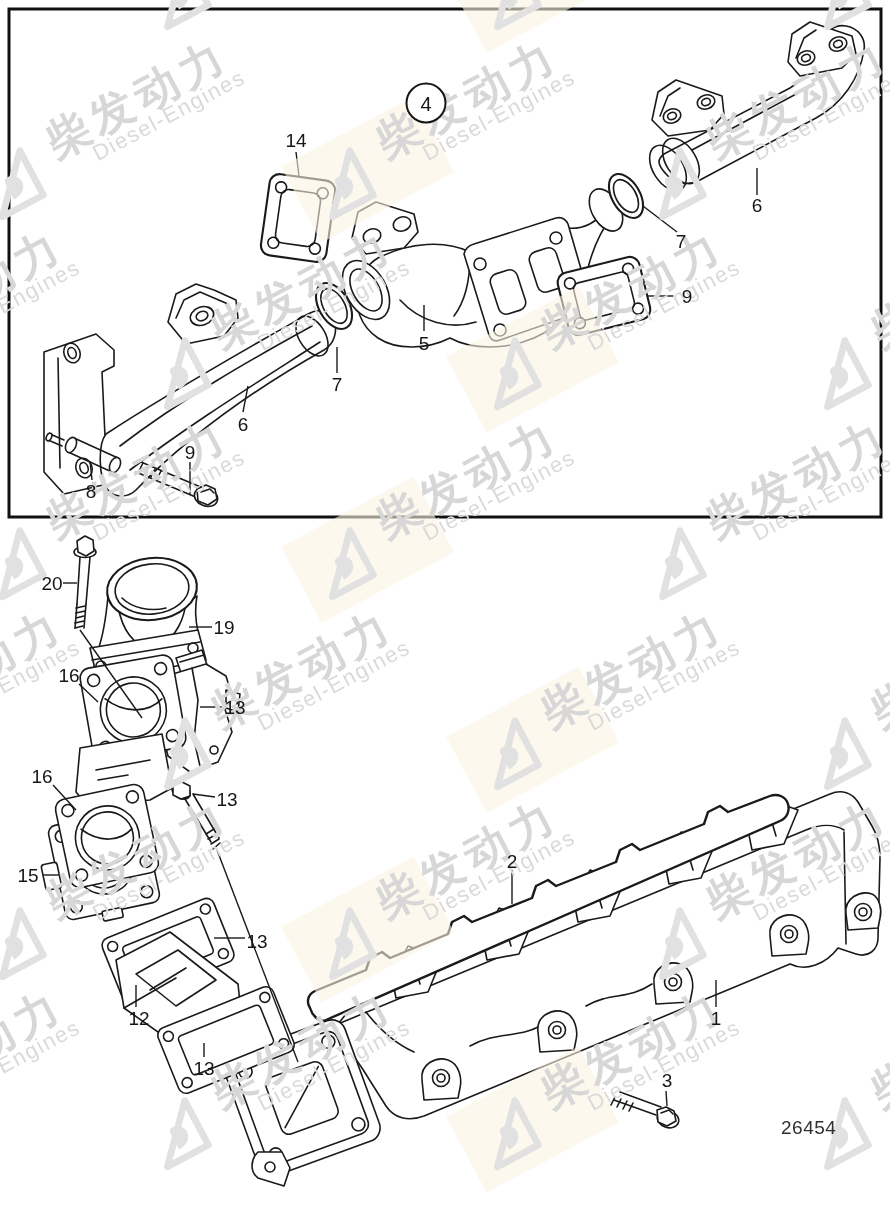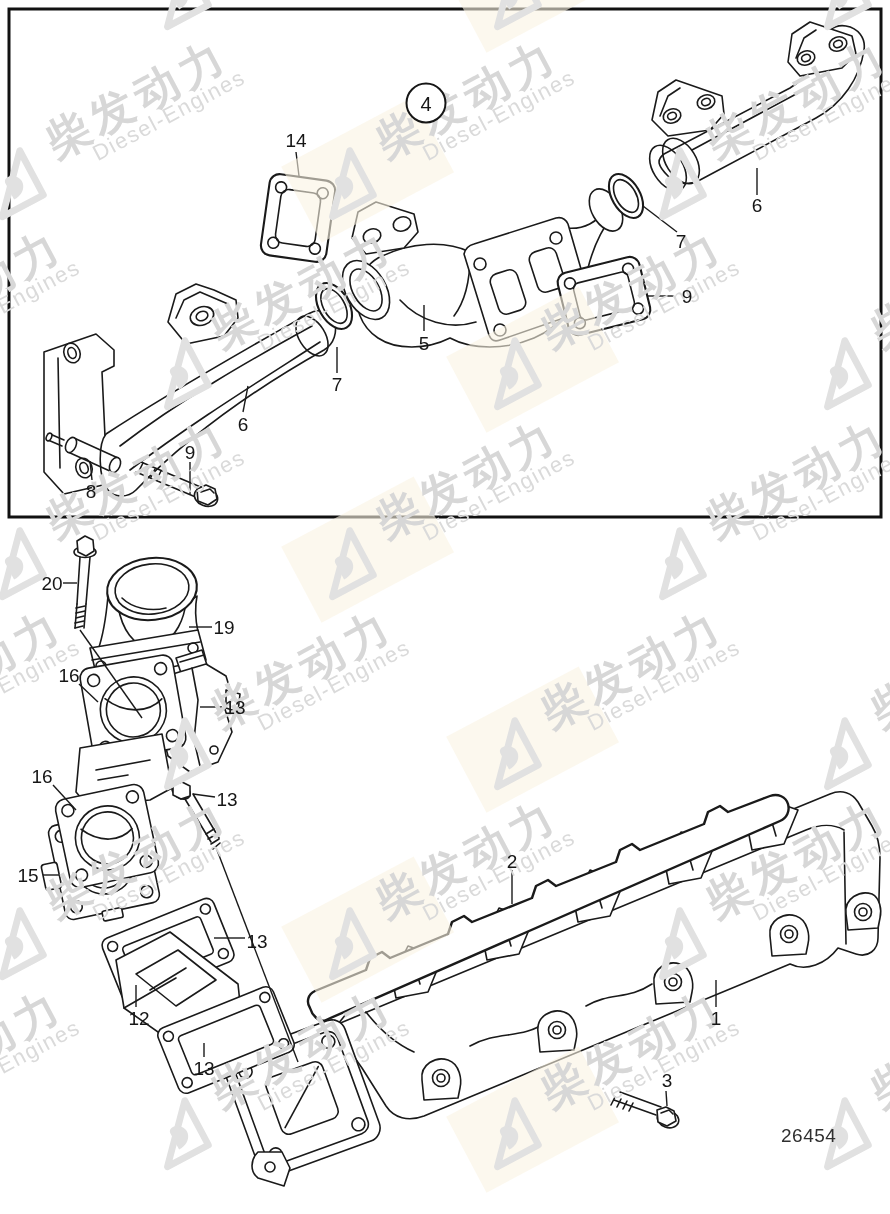--- a/index.html
+++ b/index.html
@@ -24,21 +24,21 @@
          letter-spacing:6px;color:var(--wm-cn,#d7d7d7);}
   .wm-en{position:absolute;left:36px;top:46px;font-size:22px;letter-spacing:1.5px;
          color:var(--wm-en,#d9d9d9);}
   #callout-layer{position:absolute;left:0;top:0;width:890px;height:1214px;z-index:3;}
   .callout{position:absolute;transform:translate(-50%,-50%);font-size:19px;
            color:#161616;white-space:nowrap;line-height:1;}
   .callout.circled{width:37px;height:37px;border:2.2px solid #161616;border-radius:50%;
            display:flex;align-items:center;justify-content:center;font-size:20px;
            background:#fff;}
   #dwg-num{position:absolute;left:781px;top:1117px;z-index:3;font-size:19px;
-           color:#303030;letter-spacing:.5px;margin-top:8px;}
+           color:#303030;letter-spacing:.5px;}
 </style>
 </head>
 <body>
 
 <div id="page">
 
   <svg id="artwork" width="890" height="1214" viewBox="0 0 890 1214">
 
     <g>
       <rect x="9" y="9" width="872" height="508" fill="none" stroke="#111111" stroke-width="3"></rect>

